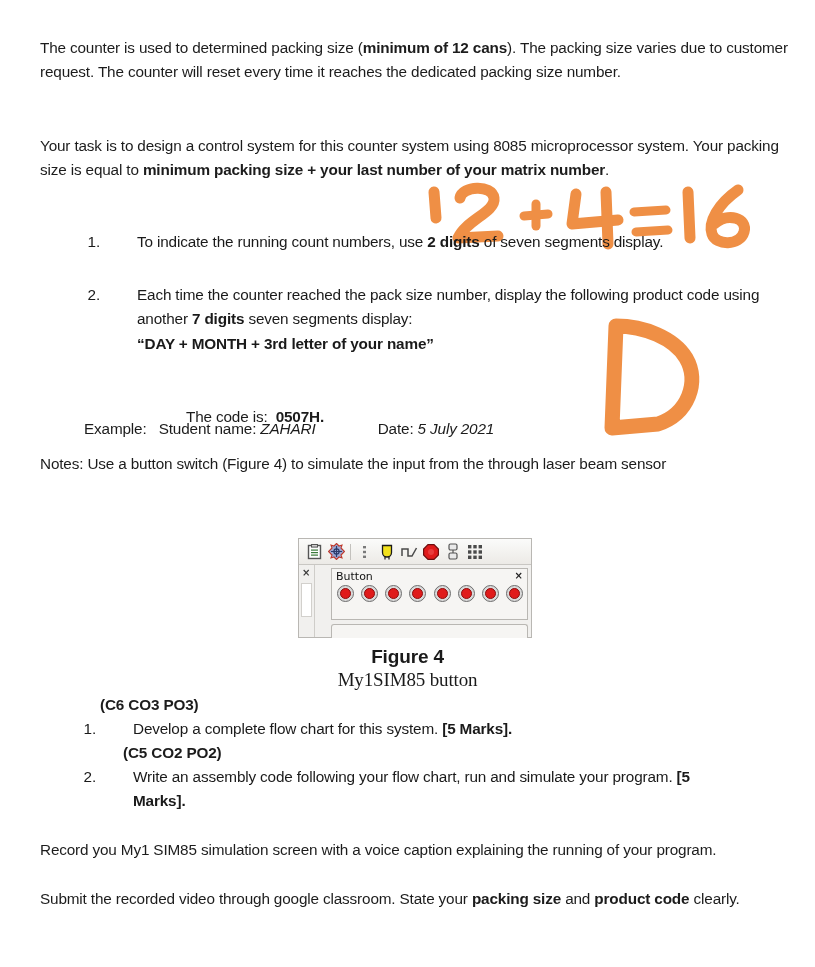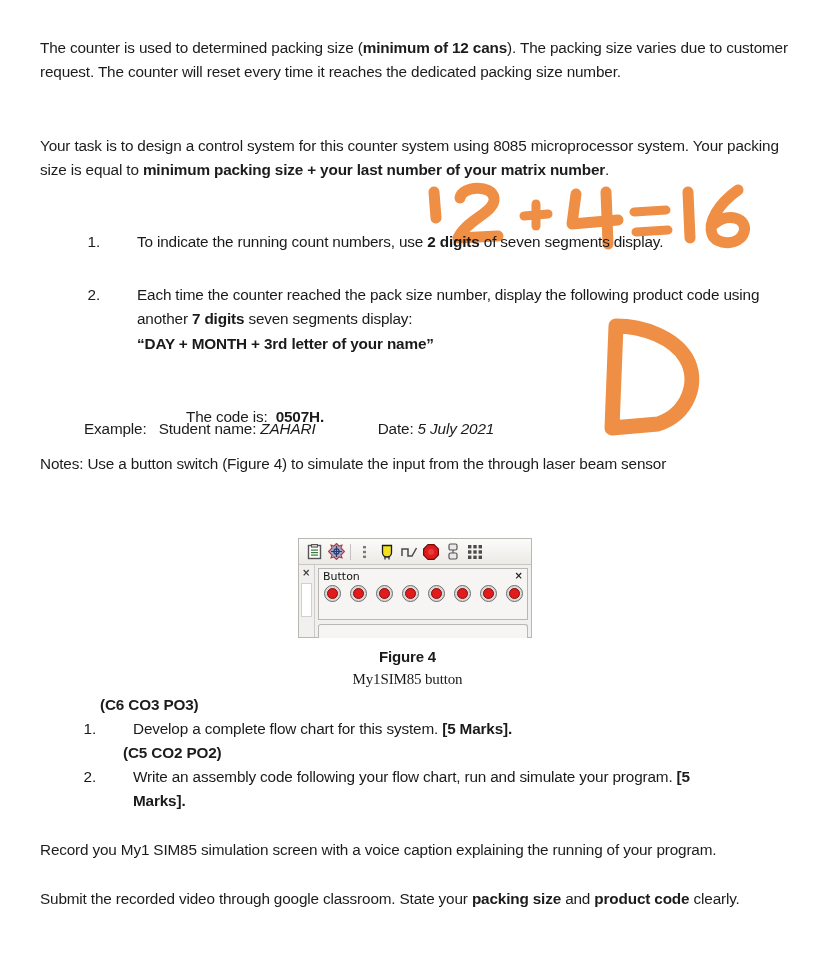--- a/index.html
+++ b/index.html
@@ -126,20 +126,21 @@
     top: 18px; height: 34px;
     background: #ffffff;
     border: 1px solid #d2d0cc;
     box-sizing: border-box;
   }
   .sim-main {
     flex: 1;
     position: relative;
     padding: 3px 3px 0 3px;
     box-sizing: border-box;
+    margin-left: 13px;
   }
   .btn-panel {
     background: #f6f5f3;
     border: 1px solid #b9b7b3;
     box-sizing: border-box;
     height: 52px;
     position: relative;
   }
   .btn-panel-title {
     font-size: 11px;
@@ -189,21 +190,21 @@
     border: 1px solid #b9b7b3;
     border-bottom: none;
     border-radius: 3px 3px 0 0;
     box-sizing: border-box;
   }
 
   .fig-caption {
     position: absolute;
     left: 0; right: 0;
     text-align: center;
-    font-size: 15px;
+    font-size: 19px;
     line-height: 23px;
     letter-spacing: -0.15px;
   }
 </style>
 </head>
 <body>
 
 <div class="page">
 
   <div class="para" style="left:40px; top:36px; width:752px;">

